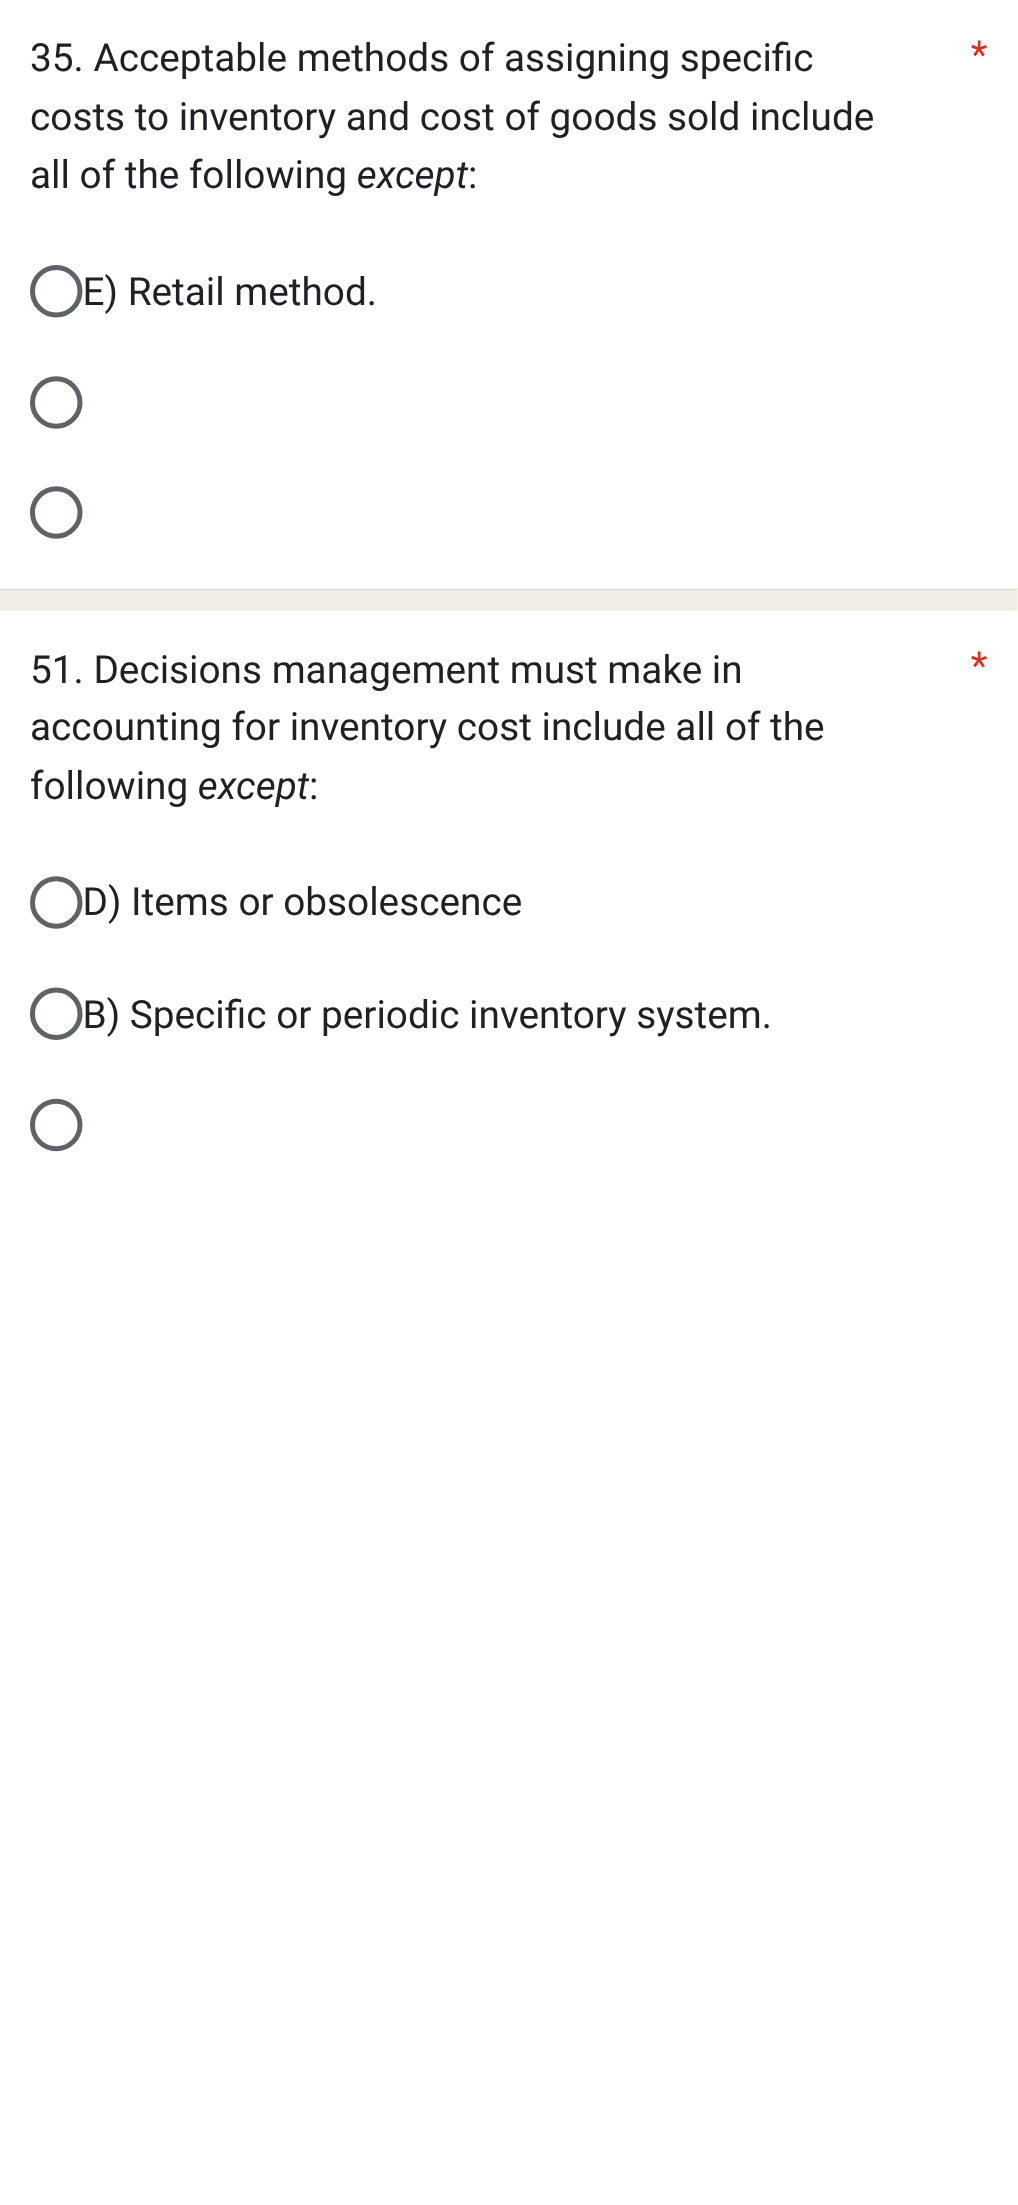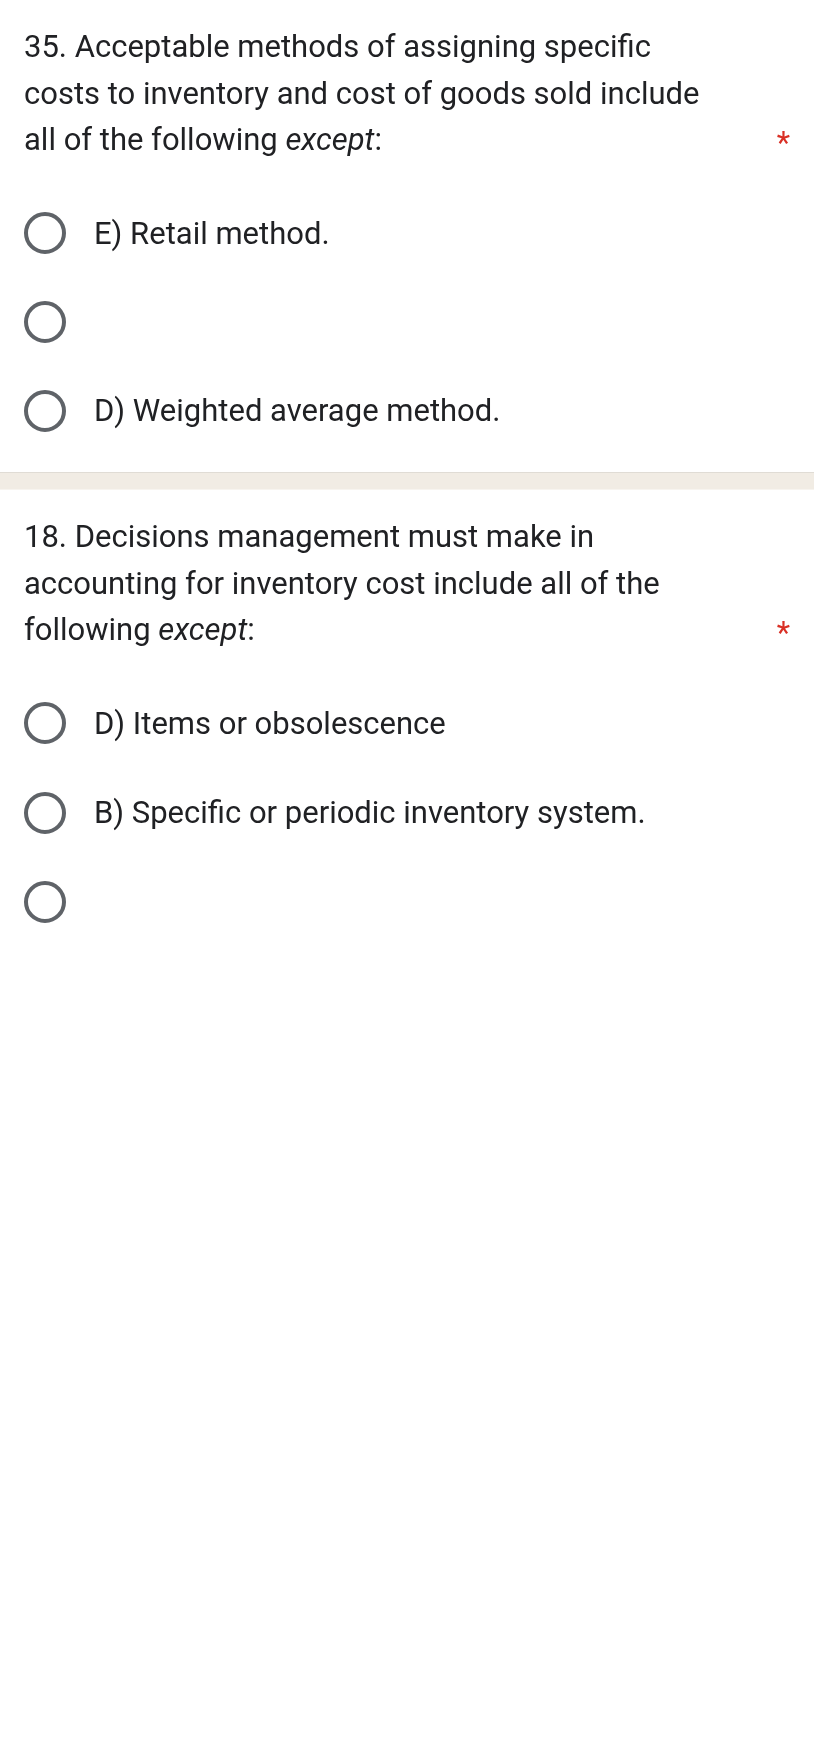--- a/index.html
+++ b/index.html
@@ -18,21 +18,21 @@
     padding: 24px 24px 40px 24px;
   }
   .divider {
     height: 18px;
     background: #f1ece4;
     border-top: 1px solid #e0dcd5;
     border-bottom: 1px solid #f7f4ef;
   }
   .question-header {
     display: flex;
-    align-items: flex-end;
+    align-items: flex-start;
     margin-bottom: 48px;
     gap: 36px;
   }
   .question-text {
     font-size: 31px;
     line-height: 1.5;
     color: #202124;
     flex: 1;
     letter-spacing: 0;
     font-weight: 400;
@@ -47,21 +47,20 @@
     line-height: 1.3;
   }
   .options {
     display: flex;
     flex-direction: column;
     gap: 46px;
   }
   .option {
     display: flex;
     align-items: flex-end;
-    gap: 28px;
     cursor: pointer;
   }
   .radio-circle {
     width: 42px;
     height: 42px;
     min-width: 42px;
     border: 4px solid #5f6368;
     border-radius: 50%;
     background: #fff;
     flex-shrink: 0;
@@ -88,31 +87,30 @@
   <div class="options">
     <label class="option">
       <span class="radio-circle"></span>
       <span class="option-label">E) Retail method.</span>
     </label>
     <label class="option">
       <span class="radio-circle"></span>
     </label>
     <label class="option">
       <span class="radio-circle"></span>
-      <span class="option-label">D) Weighted average method.</span>
     </label>
   </div>
 </div>
 
 <div class="divider"></div>
 
 <div class="question-card" style="padding-bottom:24px;">
   <div class="question-header">
     <div class="question-text">
-      <span>18.</span>
+      <span>51.</span>
       <span>Decisions management must make in accounting for inventory cost include all of the following </span><em>except</em><span>:</span>
     </div>
     <div class="required-asterisk">*</div>
   </div>
   <div class="options">
     <label class="option">
       <span class="radio-circle"></span>
       <span class="option-label">D) Items or obsolescence</span>
     </label>
     <label class="option">

